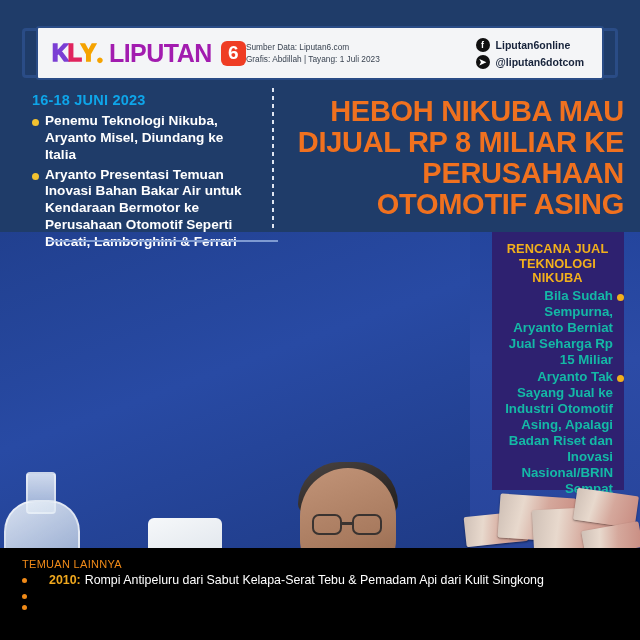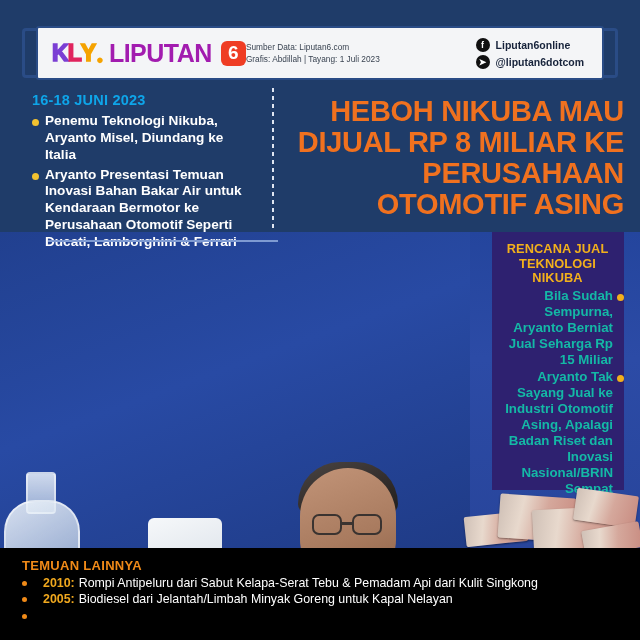--- a/index.html
+++ b/index.html
@@ -97,22 +97,22 @@
                background:linear-gradient(150deg,rgba(238,244,250,.88),rgba(186,205,226,.65));
                border:2px solid rgba(255,255,255,.55); }
   .flask-neck { left:26px; top:240px; width:30px; height:42px;
                 background:linear-gradient(180deg,rgba(236,243,250,.85),rgba(196,213,233,.7));
                 border:2px solid rgba(255,255,255,.5); border-radius:4px; }
   .jerrycan { left:148px; top:286px; width:74px; height:100px; border-radius:6px;
               background:linear-gradient(160deg,#f6f8fa 0%,#dde3ea 60%,#c3ccd6 100%); }
 
   
   .bottom { position:absolute; left:0; top:548px; width:640px; height:92px; padding:10px 14px 0 22px; }
-  .bt-title { color:#f08a18; font-size:13px; font-weight:bold; letter-spacing:0.3px; margin-bottom:2px; }
-  .bt-row { display:flex; align-items:flex-start; gap:16px; color:#ffffff; font-size:12.4px;
+  .bt-title { color:#f08a18; font-size:11px; font-weight:normal; letter-spacing:0.3px; margin-bottom:2px; }
+  .bt-row { display:flex; align-items:flex-start; gap:22px; color:#ffffff; font-size:12.4px;
             line-height:1.32; }
   .bt-dot { width:5px; height:5px; border-radius:50%; background:#f08a18; flex:none; margin-top:6px; }
   .bt-year { color:#f0a81e; font-weight:bold; margin-right:4px; }
 </style>
 </head>
 <body>
 
 <div id="root">
 
   <div class="bg-top"></div>
@@ -204,20 +204,19 @@
 
   <div class="bg-bottom"></div>
   <div class="bottom">
     <div class="bt-title">TEMUAN LAINNYA</div>
     <div class="bt-row">
       <span class="bt-dot"></span>
       <span><span class="bt-year">2010:</span><span>Rompi Antipeluru dari Sabut Kelapa-Serat Tebu &amp; Pemadam Api dari Kulit Singkong</span></span>
     </div>
     <div class="bt-row">
       <span class="bt-dot"></span>
-      <span><span class="bt-year">2005:</span><span>Biodiesel dari Jelantah/Limbah Minyak Goreng untuk Kapal Nelayan</span></span>
     </div>
     <div class="bt-row">
       <span class="bt-dot"></span>
     </div>
   </div>
 
 </div>
 
 </body></html>

